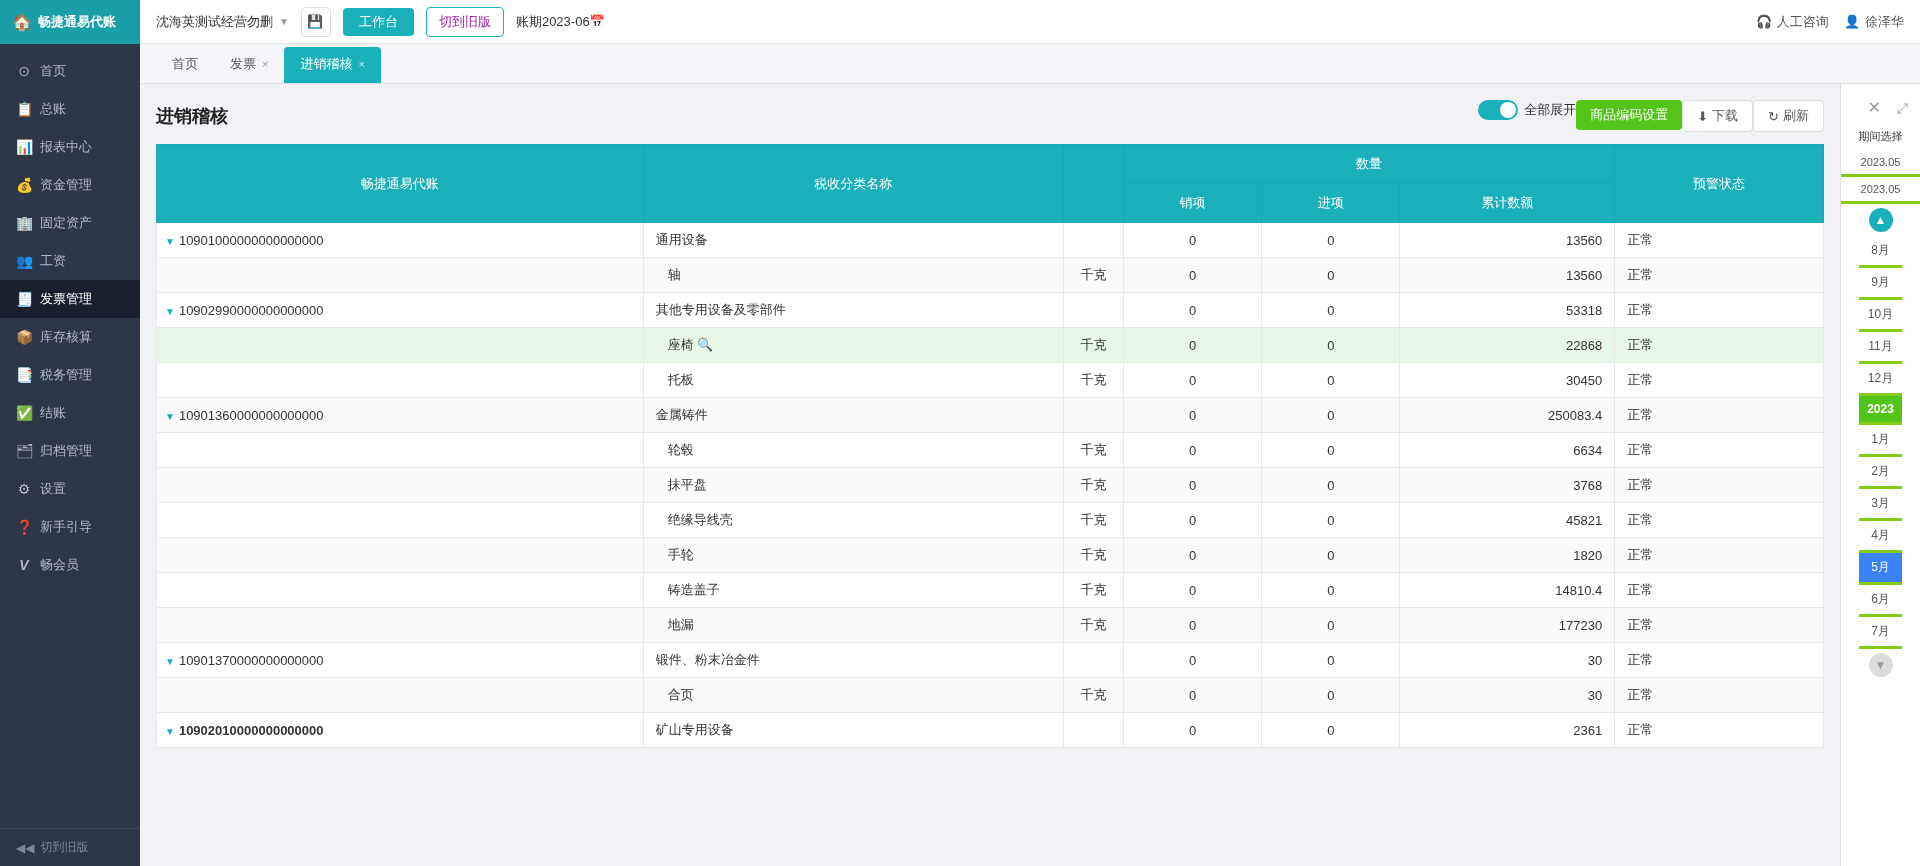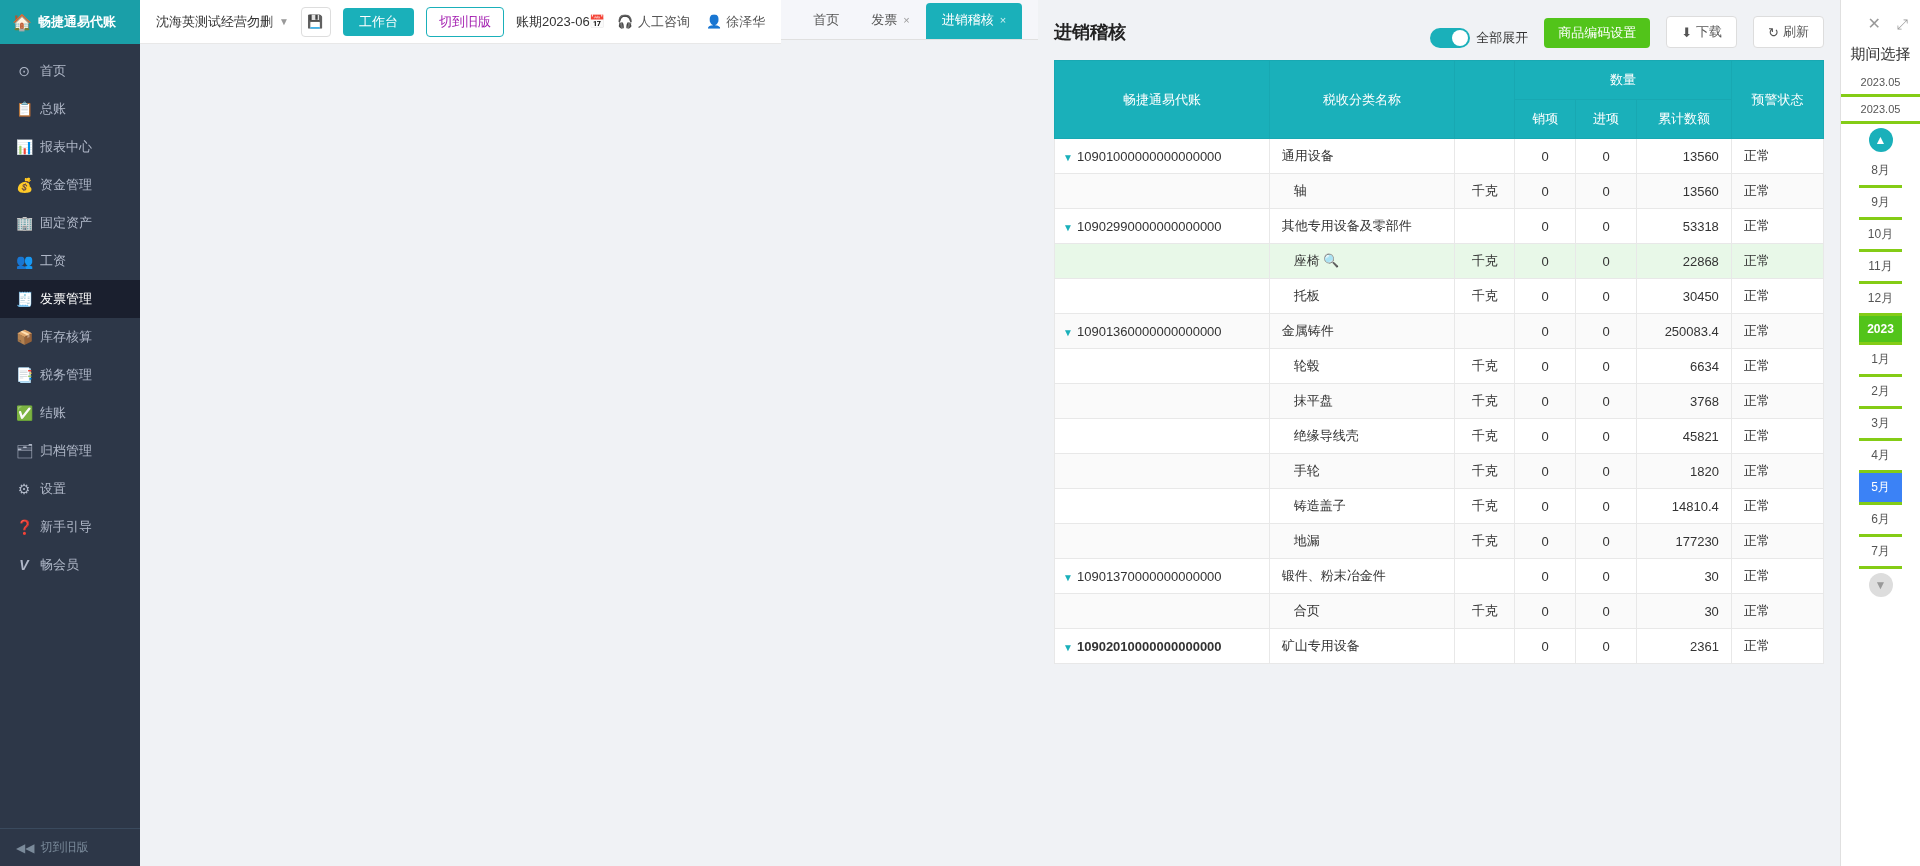--- a/index.html
+++ b/index.html
@@ -54,20 +54,21 @@
       align-items: center;
       gap: 6px;
       cursor: pointer;
       border-top: 1px solid #3a4a5e;
     }
 
     
     .main-area {
       flex: 1;
       display: flex;
+      flex-direction: column;
       overflow: hidden;
     }
 
     
     .topbar {
       background: white;
       height: 44px;
       display: flex;
       align-items: center;
       padding: 0 16px;
@@ -185,22 +186,22 @@
       align-items: center;
       justify-content: space-between;
     }
     .page-title {
       font-size: 18px;
       font-weight: bold;
       color: #222;
     }
     .page-actions {
       display: flex;
-      align-items: flex-end;
-      gap: 16px;
+      align-items: flex-start;
+      gap: 0;
     }
     .toggle-expand {
       display: flex;
       align-items: center;
       gap: 6px;
       font-size: 13px;
       color: #333;
     }
     .toggle-switch {
       width: 40px; height: 20px;
@@ -288,21 +289,21 @@
     }
     .panel-expand {
       cursor: pointer;
       color: #999;
       font-size: 14px;
       padding: 4px;
       align-self: flex-end;
       margin-right: 4px;
     }
     .period-title {
-      font-size: 15px;
+      font-size: 11px;
       color: #333;
       padding: 6px 4px;
       text-align: center;
     }
     .period-item {
       width: 100%;
       padding: 6px 8px;
       text-align: center;
       font-size: 12px;
       cursor: pointer;

